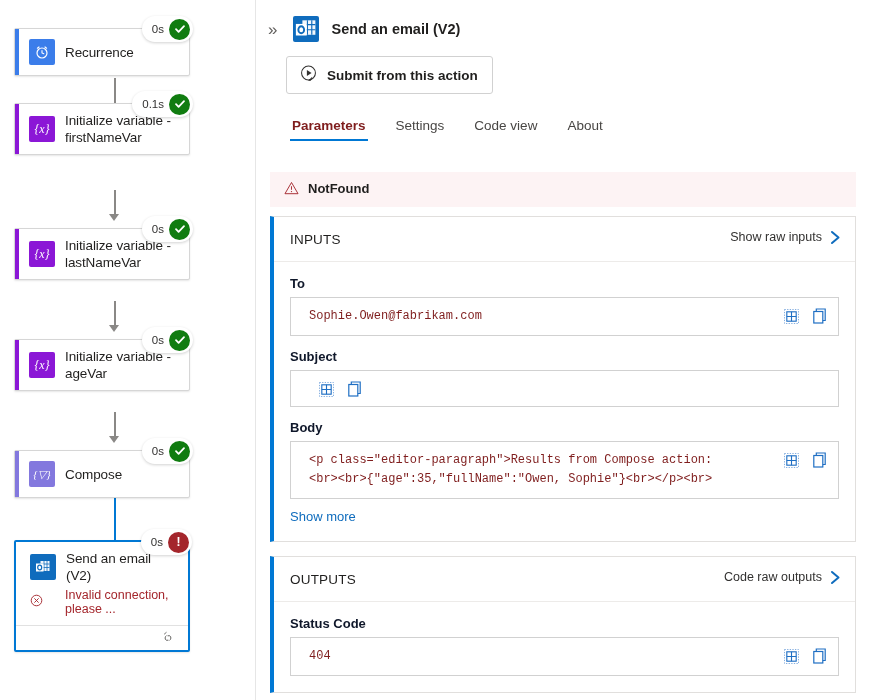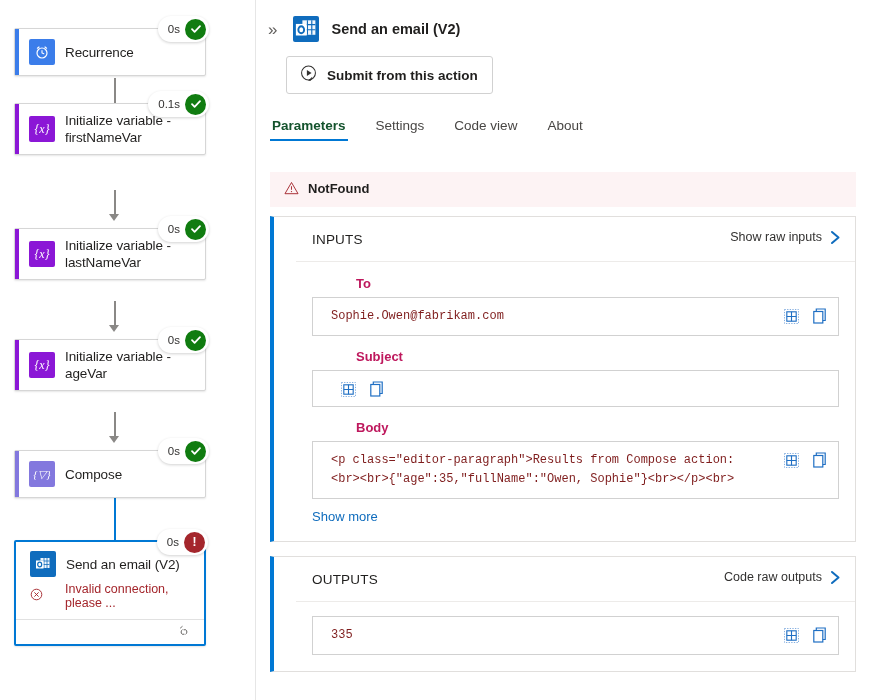--- a/index.html
+++ b/index.html
@@ -18,21 +18,21 @@
     position: relative;
     width: 256px;
     height: 700px;
     background: #ffffff;
     border-right: 1px solid #e6e6e6;
     flex: 0 0 256px;
   }
   .node {
     position: absolute;
     left: 14px;
-    width: 192px;
+    width: 176px;
     background: #ffffff;
     border: 1px solid #d6d6d6;
     border-radius: 2px;
     box-shadow: 0 1px 2px rgba(0,0,0,0.10);
     overflow: visible;
   }
   .node .accent {
     position: absolute;
     left: 0; top: 0; bottom: 0;
     width: 4px;
@@ -154,21 +154,21 @@
     margin: 18px 0 0 14px;
     border-bottom: 0;
   }
   .tab {
     font-size: 13.5px;
     color: #484644;
     padding: 6px 2px 8px 2px;
     cursor: pointer;
     position: relative;
   }
-  .tab.active { color: #14532d; font-weight: bold; }
+  .tab.active { color: #7f1d1d; font-weight: bold; margin-left: 20px; }
   .tab.active::after {
     content: "";
     position: absolute;
     left: 0; right: 0; bottom: 0;
     height: 2.5px; background: #0078d4;
   }
 
   .panel-body {
     position: absolute;
     top: 172px; left: 0; right: 0; bottom: 0;
@@ -181,40 +181,38 @@
     padding: 9px 14px;
     font-size: 13px;
     font-weight: bold;
     color: #201f1e;
   }
   .section-card {
     border: 1px solid #e1dfdd;
     border-left: 4px solid #0078d4;
     background: #ffffff;
     margin-top: 9px;
-    padding-left: 22px;
   }
   .section-head {
     display: flex; align-items: center; justify-content: space-between;
     padding: 13px 14px 13px 16px;
     border-bottom: 1px solid #edebe9;
   }
   .section-title { font-size: 13.5px; color: #201f1e; letter-spacing: 0.2px; }
   .show-raw {
     display: flex; align-items: flex-start; gap: 8px;
     font-size: 12.5px; color: #323130; cursor: pointer;
   }
   .chev { color: #0f6cbd; font-size: 15px; font-weight: bold; }
   .section-body { padding: 14px 16px 16px 16px; }
   .field { margin-bottom: 13px; }
   .field:last-child { margin-bottom: 0; }
   .field-label {
-    font-size: 13px; font-weight: bold; color: #be185d;
+    font-size: 13px; font-weight: bold; color: #0f172a;
     margin-bottom: 6px;
-    margin-left: 44px;
   }
   .field-box {
     border: 1px solid #d1d1d1;
     background: #ffffff;
     display: flex; align-items: flex-start;
     padding: 9px 10px 9px 18px;
     min-height: 34px;
   }
   .field-value {
     flex: 1 1 auto;
@@ -513,22 +511,23 @@
             <span>Code raw outputs</span>
             <span class="chev">
               <svg width="11" height="15" viewBox="0 0 11 15">
                   <path d="M2 2 L8.5 7.5 L2 13" stroke="#0f6cbd" stroke-width="2" fill="none" stroke-linecap="round" stroke-linejoin="round"></path>
                 </svg>
             </span>
           </span>
         </div>
         <div class="section-body">
           <div class="field">
+            <div class="field-label">Status Code</div>
             <div class="field-box">
-              <div class="field-value">335</div>
+              <div class="field-value">404</div>
               <div class="field-actions">
                 <span class="icon-btn">
                   <svg width="15" height="15" viewBox="0 0 16 16">
                       <rect x="0.5" y="0.5" width="15" height="15" fill="none" stroke="#7aa7dd" stroke-width="1" stroke-dasharray="1.4 1.4"></rect>
                       <rect x="3" y="3" width="10" height="10" fill="none" stroke="#1f6fc4" stroke-width="1.2"></rect>
                       <path d="M3 8 h10 M8 3 v10" stroke="#1f6fc4" stroke-width="1.2"></path>
                     </svg>
                 </span>
                 <span class="icon-btn">
                   <svg width="15" height="16" viewBox="0 0 15 16">

